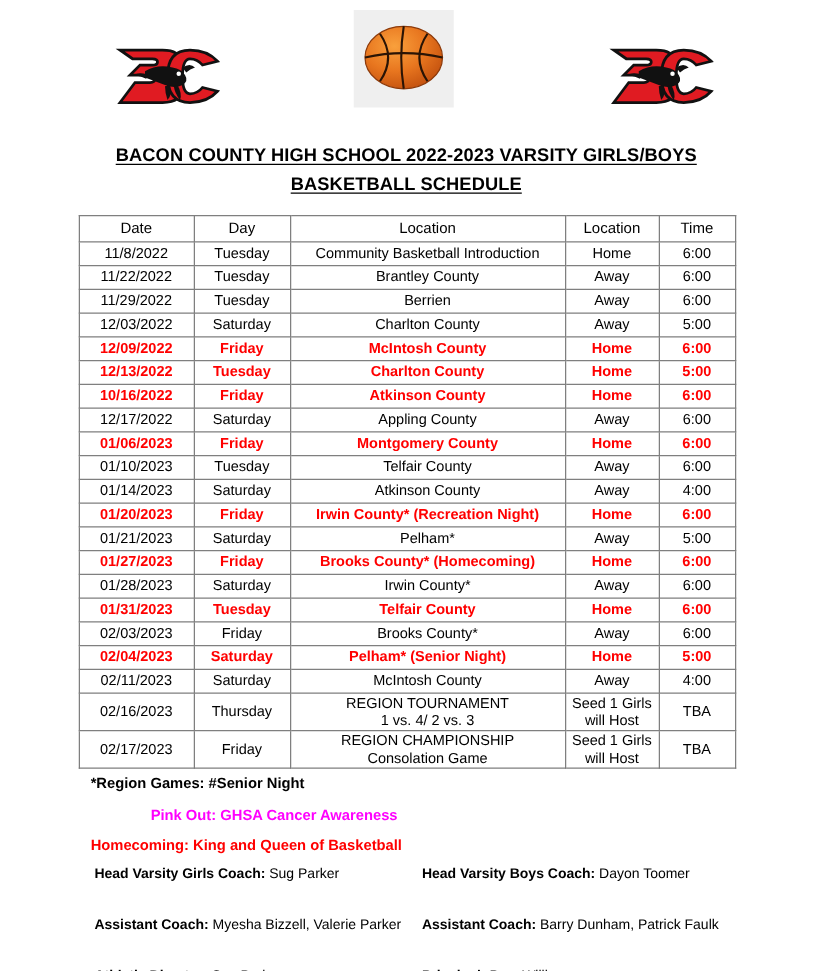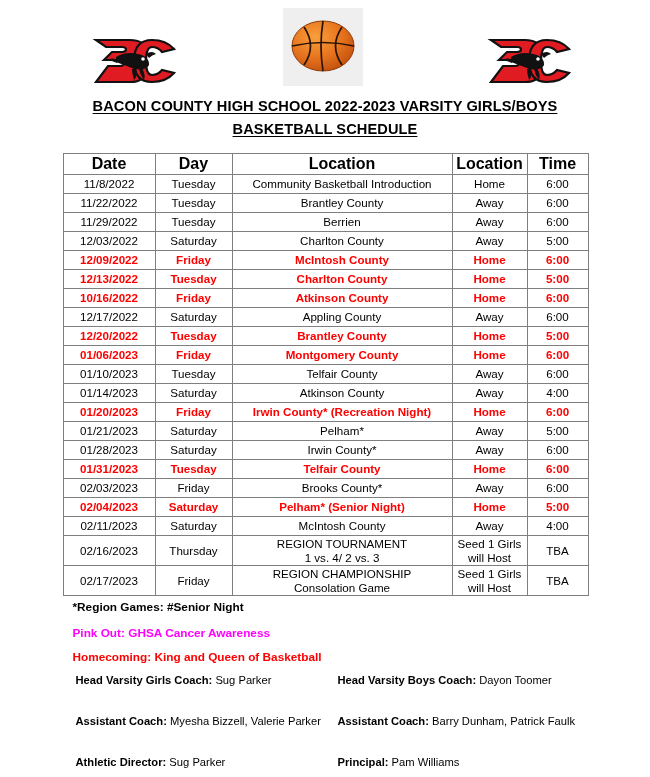--- a/index.html
+++ b/index.html
@@ -36,21 +36,21 @@
     top: 8px;
     width: 80px;
     height: 78px;
     background: #efefef;
   }
   .ball-box svg { display: block; }
 
   
   .title-block {
     text-align: center;
-    margin-top: 1px;
+    margin-top: 20px;
     padding: 0 60px;
   }
   .title-line {
     font-size: 14.6px;
     font-weight: bold;
     letter-spacing: 0.1px;
     line-height: 21px;
     text-decoration: underline;
     text-underline-offset: 2px;
     display: inline;
@@ -71,22 +71,22 @@
   table.sched th,
   table.sched td {
     border: 1px solid #7f7f7f;
     text-align: center;
     padding: 1px 2px;
     height: 16px;
     line-height: 13.5px;
     white-space: nowrap;
   }
   table.sched th {
-    font-weight: bold;
-    font-size: 16px;
+    font-weight: normal;
+    font-size: 12px;
     height: 18px;
   }
   col.c-date { width: 92px; }
   col.c-day  { width: 77px; }
   col.c-opp  { width: 220px; }
   col.c-loc  { width: 75px; }
   col.c-time { width: 61px; }
 
   tr.home td { color: #ff0000; font-weight: bold; text-align: center; }
   tr.away td { color: #000000; font-weight: normal; }
@@ -100,21 +100,21 @@
     padding-left: 10px;
     box-sizing: border-box;
   }
   .note {
     font-size: 11.8px;
     font-weight: bold;
     line-height: 15px;
     margin-bottom: 9px;
   }
   .note.region { margin-bottom: 11px; }
-  .note.pink { color: #ff00ff; }
+  .note.pink { color: #ff00ff; margin-left: 48px; }
   .note.home { color: #ff0000; }
 
   
   .staff {
     width: 525px;
     margin: 8px auto 0 auto;
     padding-left: 13px;
     box-sizing: border-box;
     display: grid;
     grid-template-columns: 262px 1fr;
@@ -257,60 +257,60 @@
           <td>6:00</td>
         </tr>
         <tr class="away">
           <td>12/17/2022</td>
           <td>Saturday</td>
           <td>Appling County</td>
           <td>Away</td>
           <td>6:00</td>
         </tr>
         <tr class="home">
-          <td>12/20/2022</td>
-          <td>Tuesday</td>
-          <td>Brantley County</td>
-          <td>Home</td>
+          <td>01/06/2023</td>
+          <td>Friday</td>
+          <td>Montgomery County</td>
+          <td>Home</td>
+          <td>6:00</td>
+        </tr>
+        <tr class="away">
+          <td>01/10/2023</td>
+          <td>Tuesday</td>
+          <td>Telfair County</td>
+          <td>Away</td>
+          <td>6:00</td>
+        </tr>
+        <tr class="away">
+          <td>01/14/2023</td>
+          <td>Saturday</td>
+          <td>Atkinson County</td>
+          <td>Away</td>
+          <td>4:00</td>
+        </tr>
+        <tr class="home">
+          <td>01/20/2023</td>
+          <td>Friday</td>
+          <td>Irwin County* (Recreation Night)</td>
+          <td>Home</td>
+          <td>6:00</td>
+        </tr>
+        <tr class="away">
+          <td>01/21/2023</td>
+          <td>Saturday</td>
+          <td>Pelham*</td>
+          <td>Away</td>
           <td>5:00</td>
         </tr>
         <tr class="home">
-          <td>01/06/2023</td>
-          <td>Friday</td>
-          <td>Montgomery County</td>
-          <td>Home</td>
-          <td>6:00</td>
-        </tr>
-        <tr class="away">
-          <td>01/10/2023</td>
-          <td>Tuesday</td>
-          <td>Telfair County</td>
-          <td>Away</td>
-          <td>6:00</td>
-        </tr>
-        <tr class="away">
-          <td>01/14/2023</td>
-          <td>Saturday</td>
-          <td>Atkinson County</td>
-          <td>Away</td>
-          <td>4:00</td>
-        </tr>
-        <tr class="home">
-          <td>01/20/2023</td>
-          <td>Friday</td>
-          <td>Irwin County* (Recreation Night)</td>
-          <td>Home</td>
-          <td>6:00</td>
-        </tr>
-        <tr class="away">
-          <td>01/21/2023</td>
-          <td>Saturday</td>
-          <td>Pelham*</td>
-          <td>Away</td>
-          <td>5:00</td>
+          <td>01/27/2023</td>
+          <td>Friday</td>
+          <td>Brooks County* (Homecoming)</td>
+          <td>Home</td>
+          <td>6:00</td>
         </tr>
         <tr class="away">
           <td>01/28/2023</td>
           <td>Saturday</td>
           <td>Irwin County*</td>
           <td>Away</td>
           <td>6:00</td>
         </tr>
         <tr class="home">
           <td>01/31/2023</td>

